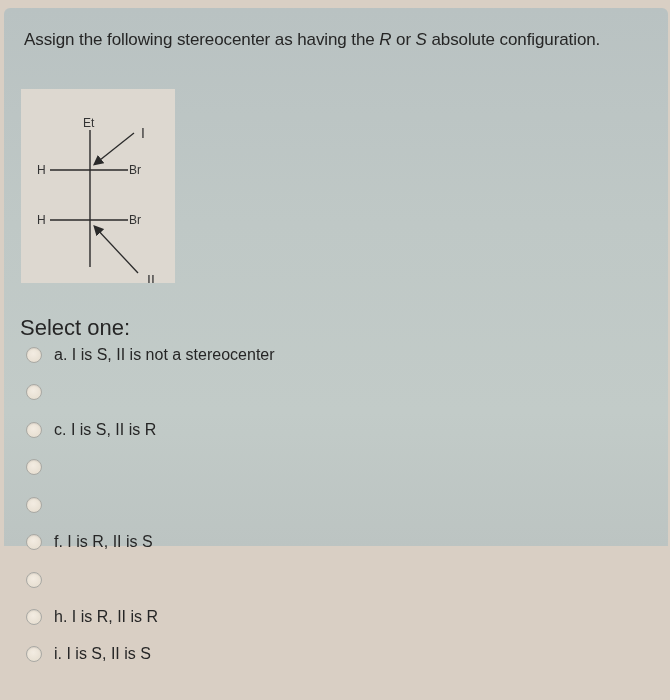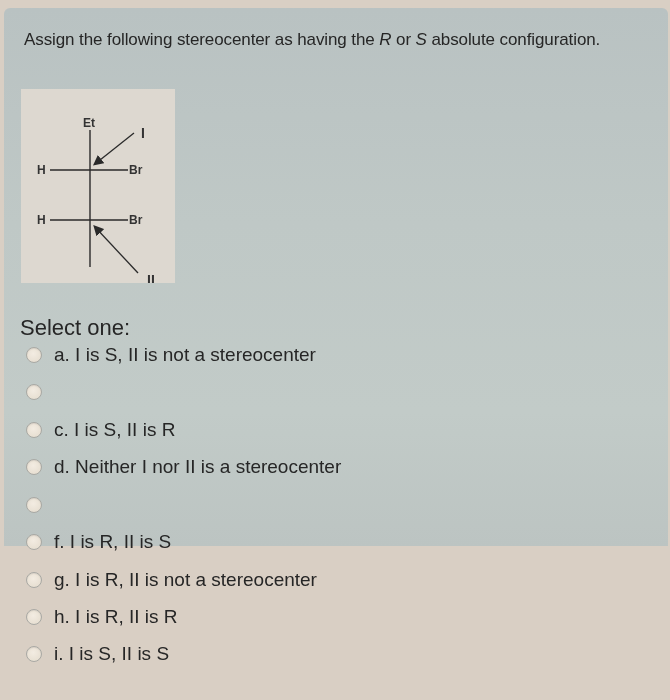--- a/index.html
+++ b/index.html
@@ -34,21 +34,20 @@
     }
     .question i { font-style: italic; }
 
     .diagram-box {
       position: absolute;
       left: 17px;
       top: 81px;
       width: 154px;
       height: 194px;
       background: #ddd8d0;
-      font-weight: bold;
     }
     .diagram-box svg {
       position: absolute;
       left: 0;
       top: 0;
     }
 
     .select-label {
       position: absolute;
       left: 16px;
@@ -75,21 +74,21 @@
       width: 14px;
       height: 14px;
       border-radius: 50%;
       background: radial-gradient(circle at 45% 40%, #f3ece2 0%, #e8e0d3 70%, #d6cfc4 100%);
       border: 1px solid #a9a9a4;
       box-shadow: inset 0 1px 1px rgba(0,0,0,0.08);
       margin-right: 12px;
       flex: 0 0 auto;
     }
     .option-label {
-      font-size: 19px;
+      font-size: 16px;
       color: #262626;
       white-space: nowrap;
     }
     .bottom-strip {
       position: absolute;
       left: 0;
       top: 686px;
       width: 670px;
       height: 14px;
       background: #d9cfc4;
@@ -139,32 +138,30 @@
     </div>
     <div class="option" style="top:37px">
       <span class="radio"></span>
     </div>
     <div class="option" style="top:75px">
       <span class="radio"></span>
       <span class="option-label">c. I is S, II is R</span>
     </div>
     <div class="option" style="top:112px">
       <span class="radio"></span>
-      <span class="option-label">d. Neither I nor II is a stereocenter</span>
     </div>
     <div class="option" style="top:150px">
       <span class="radio"></span>
     </div>
     <div class="option" style="top:187px">
       <span class="radio"></span>
       <span class="option-label">f. I is R, II is S</span>
     </div>
     <div class="option" style="top:225px">
       <span class="radio"></span>
-      <span class="option-label">g. I is R, II is not a stereocenter</span>
     </div>
     <div class="option" style="top:262px">
       <span class="radio"></span>
       <span class="option-label">h. I is R, II is R</span>
     </div>
     <div class="option" style="top:299px">
       <span class="radio"></span>
       <span class="option-label">i. I is S, II is S</span>
     </div>
   </div>

